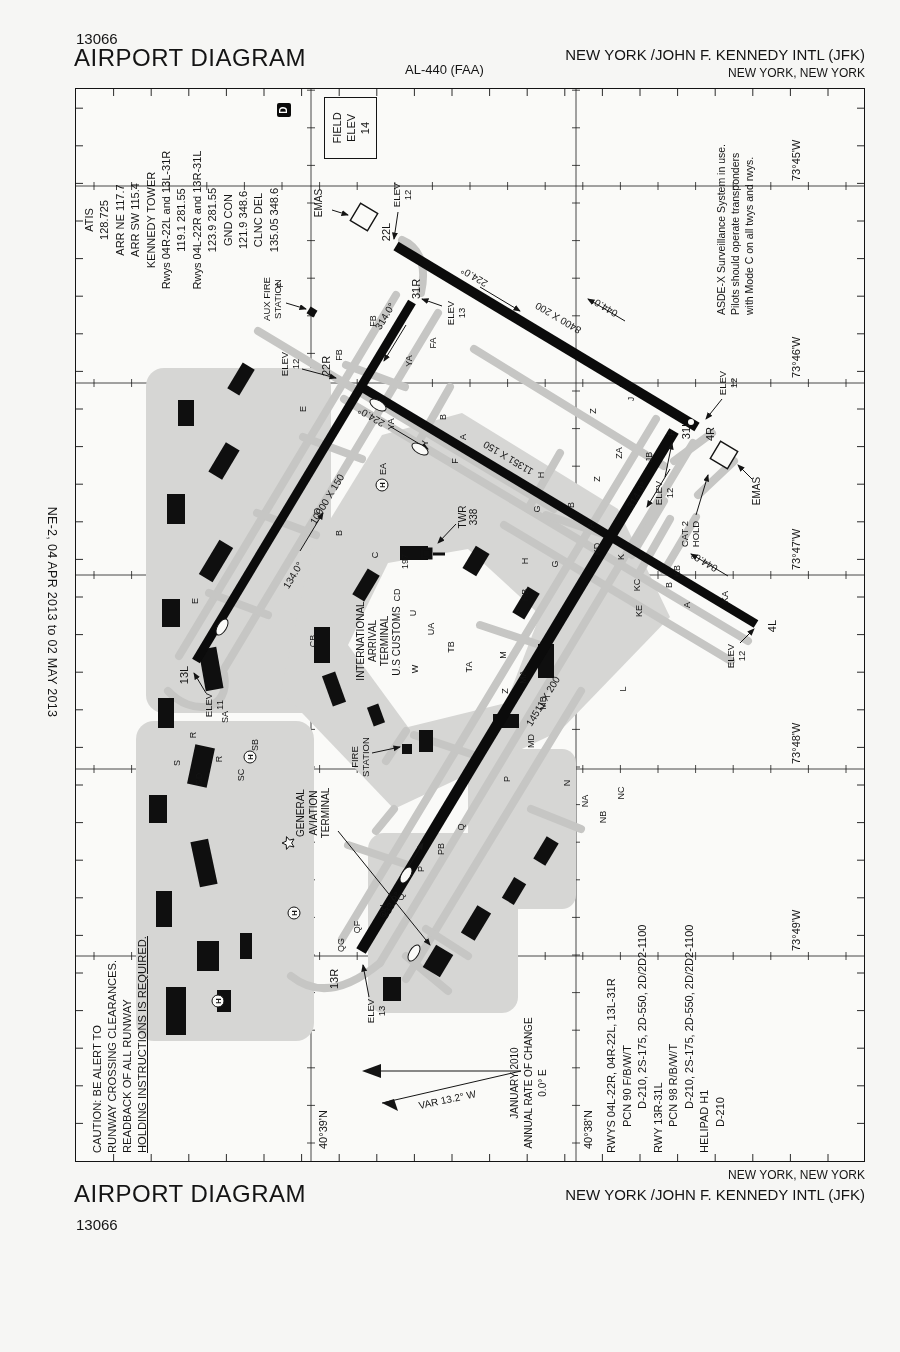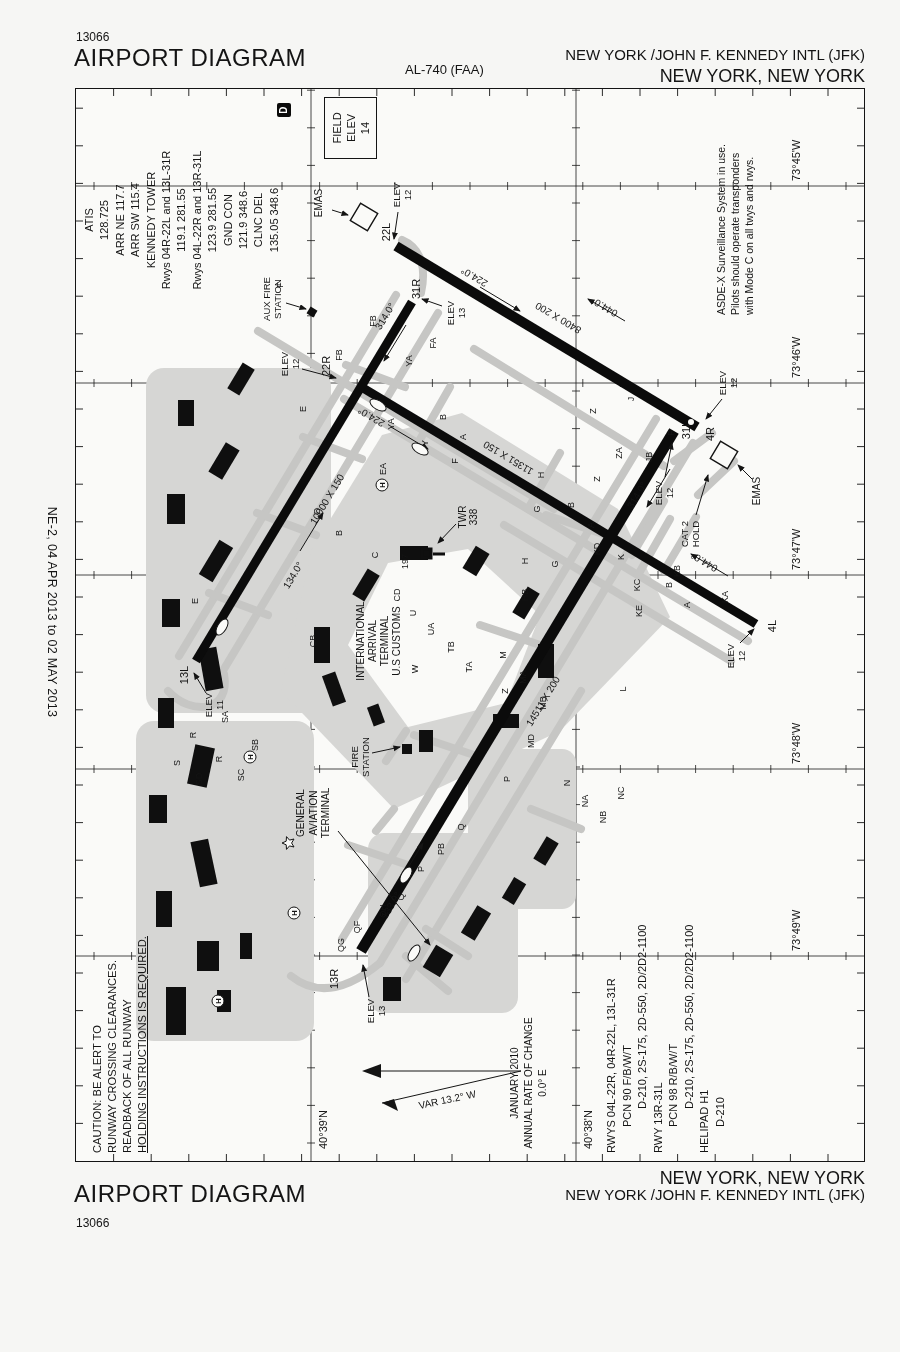--- a/index.html
+++ b/index.html
@@ -4,25 +4,25 @@
 <style>
   html,body{margin:0;padding:0}
   body{
     width:900px;height:1352px;position:relative;overflow:hidden;
     background:#f6f6f4;color:#141414;
     font-family:"Liberation Sans",sans-serif;
     -webkit-font-smoothing:antialiased;
   }
   .abs{position:absolute;white-space:nowrap}
   
-  .chart-num{font-size:12px}
+  .chart-num{font-size:15px}
   .big-title{font-size:24px;letter-spacing:.5px}
   .al-ref{font-size:13px}
   .apt-name{font-size:15px}
-  .apt-city{font-size:18px}
+  .apt-city{font-size:12px}
   .r{text-align:right}
   
   .vnote{position:absolute;font-size:12.5px;letter-spacing:.3px;white-space:nowrap}
   
   .chart-frame{
     position:absolute;left:75px;top:88px;width:788px;height:1072px;
     border:1.6px solid #141414;background:#fafaf8;overflow:hidden;
   }
   .land{
     position:absolute;left:0;top:0;width:1072px;height:788px;
@@ -42,21 +42,21 @@
   .caution .u{text-decoration:underline}
   .asde{left:846px;top:638px;font-size:10.5px;line-height:14px}
   .rwydata{left:8px;top:528px;font-size:11px;line-height:15.5px}
   .varblock{left:10px;top:432px;width:136px;text-align:center;font-size:10px;line-height:14.2px}
 </style>
 </head>
 <body>
 
 <div class="abs chart-num" style="left:76px;top:30px">13066</div>
 <div class="abs big-title" style="left:74px;top:44px">AIRPORT DIAGRAM</div>
-<div class="abs al-ref" style="left:405px;top:62px">AL-740 (FAA)</div>
+<div class="abs al-ref" style="left:405px;top:62px">AL-440 (FAA)</div>
 <div class="abs apt-name r" style="right:35px;top:46px">NEW YORK /JOHN F. KENNEDY INTL (JFK)</div>
 <div class="abs apt-city r" style="right:35px;top:66px">NEW YORK, NEW YORK</div>
 
 <div class="vnote" style="left:52px;top:612px;transform:translate(-50%,-50%) rotate(90deg)">NE-2, 04 APR 2013 to 02 MAY 2013</div>
 <div class="vnote" style="left:846px;top:612px;transform:translate(-50%,-50%) rotate(-90deg)">NE-2, 04 APR 2013 to 02 MAY 2013</div>
 
 <div class="chart-frame">
   <div class="land">
 
     <svg id="map-svg" width="1072" height="788" viewBox="0 0 1072 788">

